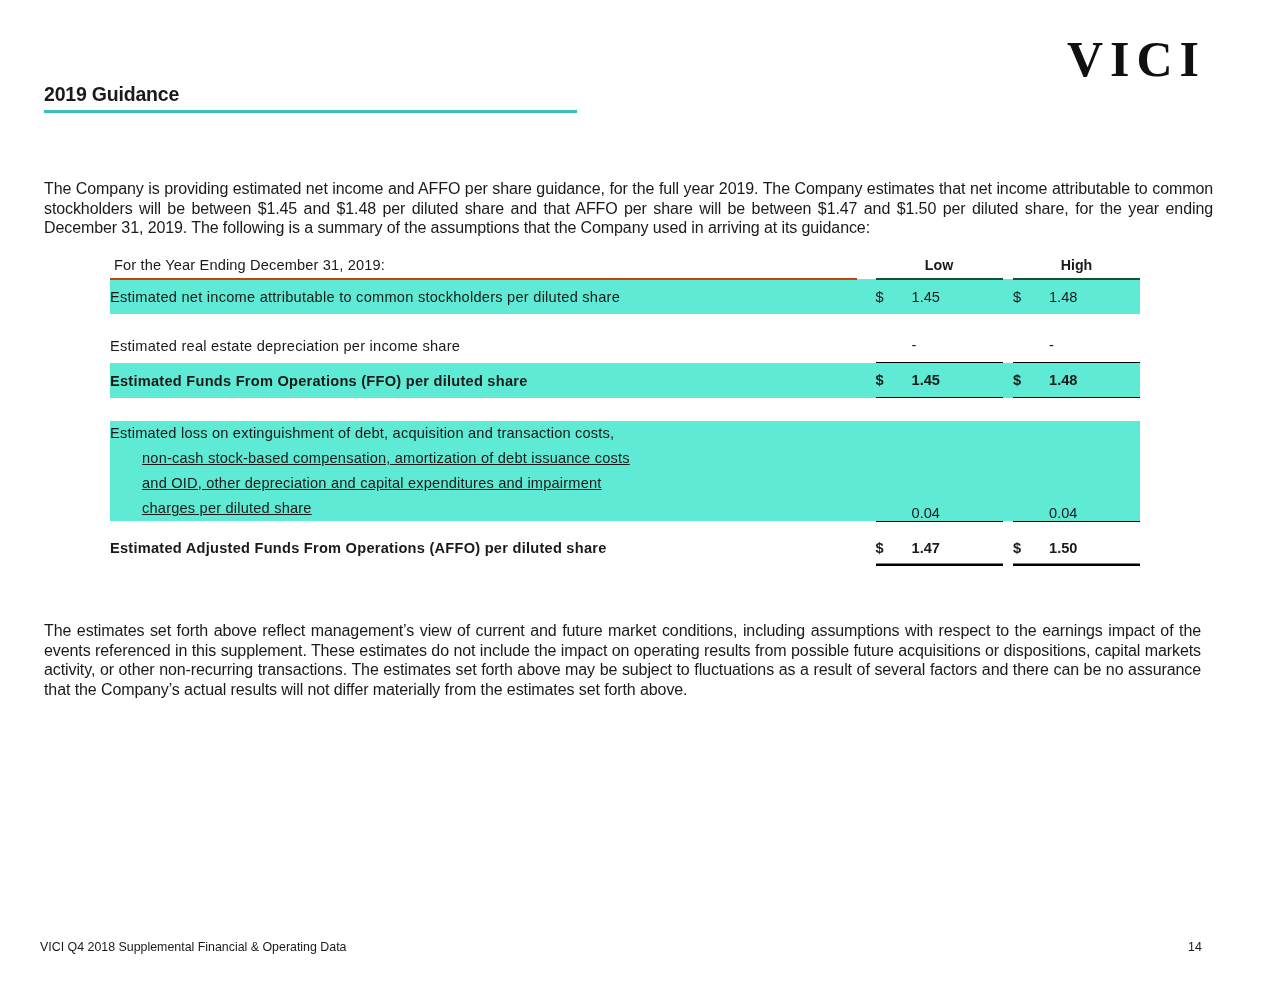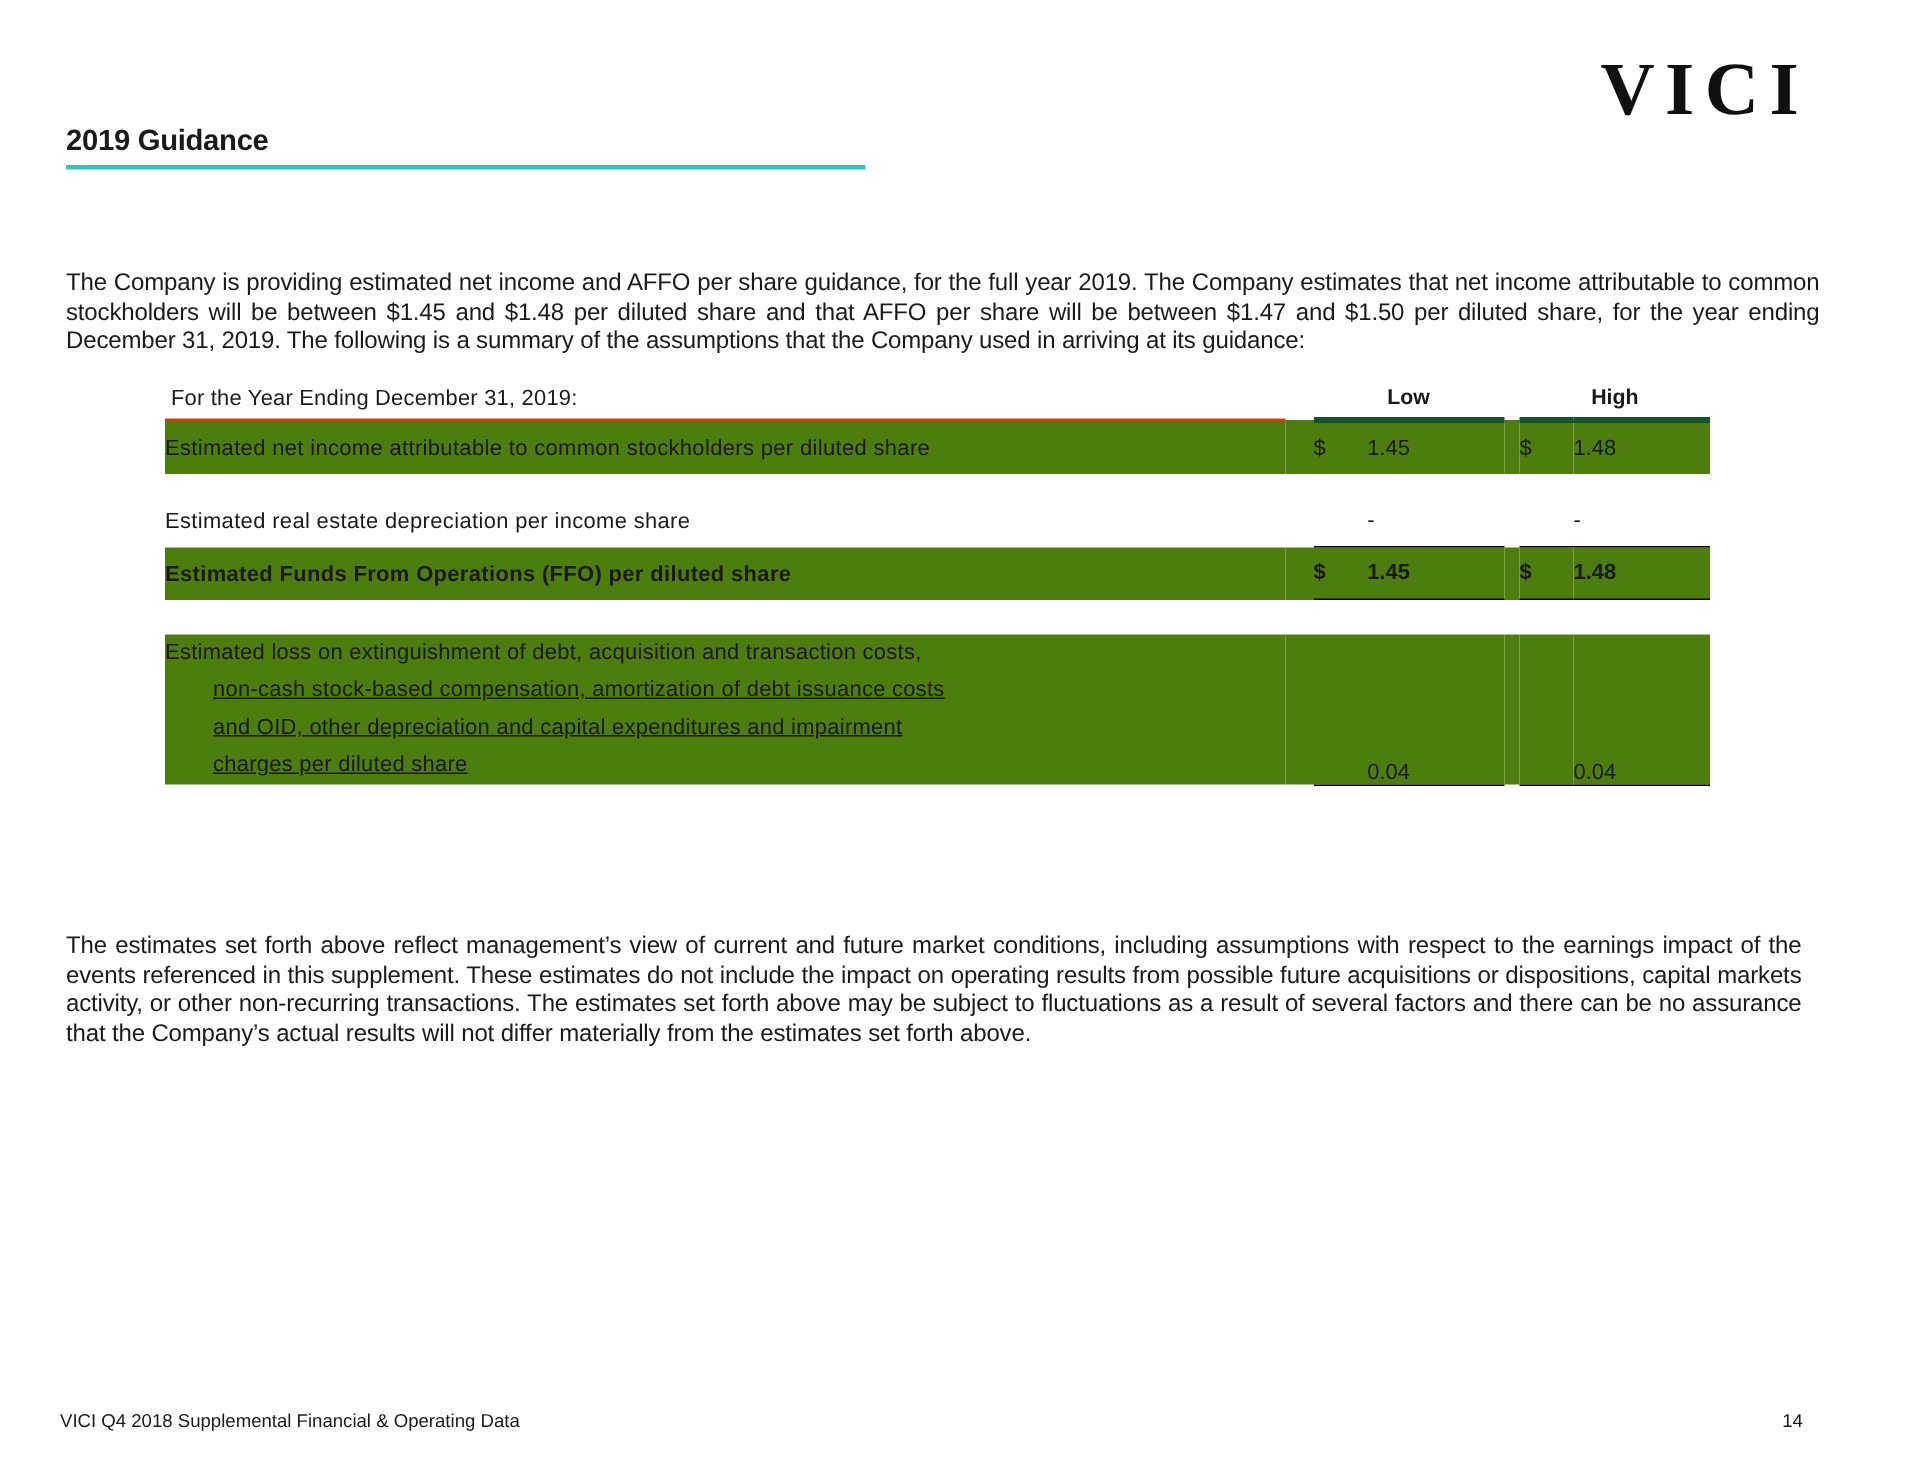--- a/index.html
+++ b/index.html
@@ -110,25 +110,25 @@
   .hdr .hdr-label {
     padding-left: 4px;
     font-size: 14.6px;
     letter-spacing: 0.15px;
     border-bottom: 2px solid #c2410c;
   }
   .hdr .hdr-col {
     text-align: center;
     font-weight: 700;
     font-size: 14.2px;
-    border-bottom: 4px solid #14532d;
-  }
-
-  
-  tr.shaded > td { background: #4d7c0f; }
+    border-bottom: 2px solid #14532d;
+  }
+
+  
+  tr.shaded > td { background: #5eead4; }
 
   
   tr.bold > td { font-weight: 700; }
   td.rule-bottom { border-bottom: 1.6px solid #000; }
   td.rule-double {
     border-bottom: 1.6px solid #000;
     box-shadow: inset 0 -5px 0 -3.4px #000;
   }
 
   
@@ -252,20 +252,29 @@
       <td class="multi-val rule-bottom">0.04</td>
       <td></td>
       <td class="cell-cur rule-bottom"></td>
       <td class="multi-val rule-bottom">0.04</td>
     </tr>
 
     <tr class="spacer-row-sm">
       <td colspan="7"></td>
     </tr>
 
+    <tr class="bold">
+      <td class="cell-label">Estimated Adjusted Funds From Operations (AFFO) per diluted share</td>
+      <td></td>
+      <td class="cell-cur rule-double">$</td>
+      <td class="cell-val rule-double">1.47</td>
+      <td></td>
+      <td class="cell-cur rule-double">$</td>
+      <td class="cell-val rule-double">1.50</td>
+    </tr>
 
   </tbody>
 </table>
 
 <p class="para closing">The estimates set forth above reflect management’s view of current and future market conditions, including assumptions with respect to the earnings impact of the events referenced in this supplement. These estimates do not include the impact on operating results from possible future acquisitions or dispositions, capital markets activity, or other non-recurring transactions. The estimates set forth above may be subject to fluctuations as a result of several factors and there can be no assurance that the Company’s actual results will not differ materially from the estimates set forth above.</p>
 
 <div class="footer-text">VICI Q4 2018 Supplemental Financial &amp; Operating Data</div>
 <div class="footer-page">14</div>
 
 </body></html>

